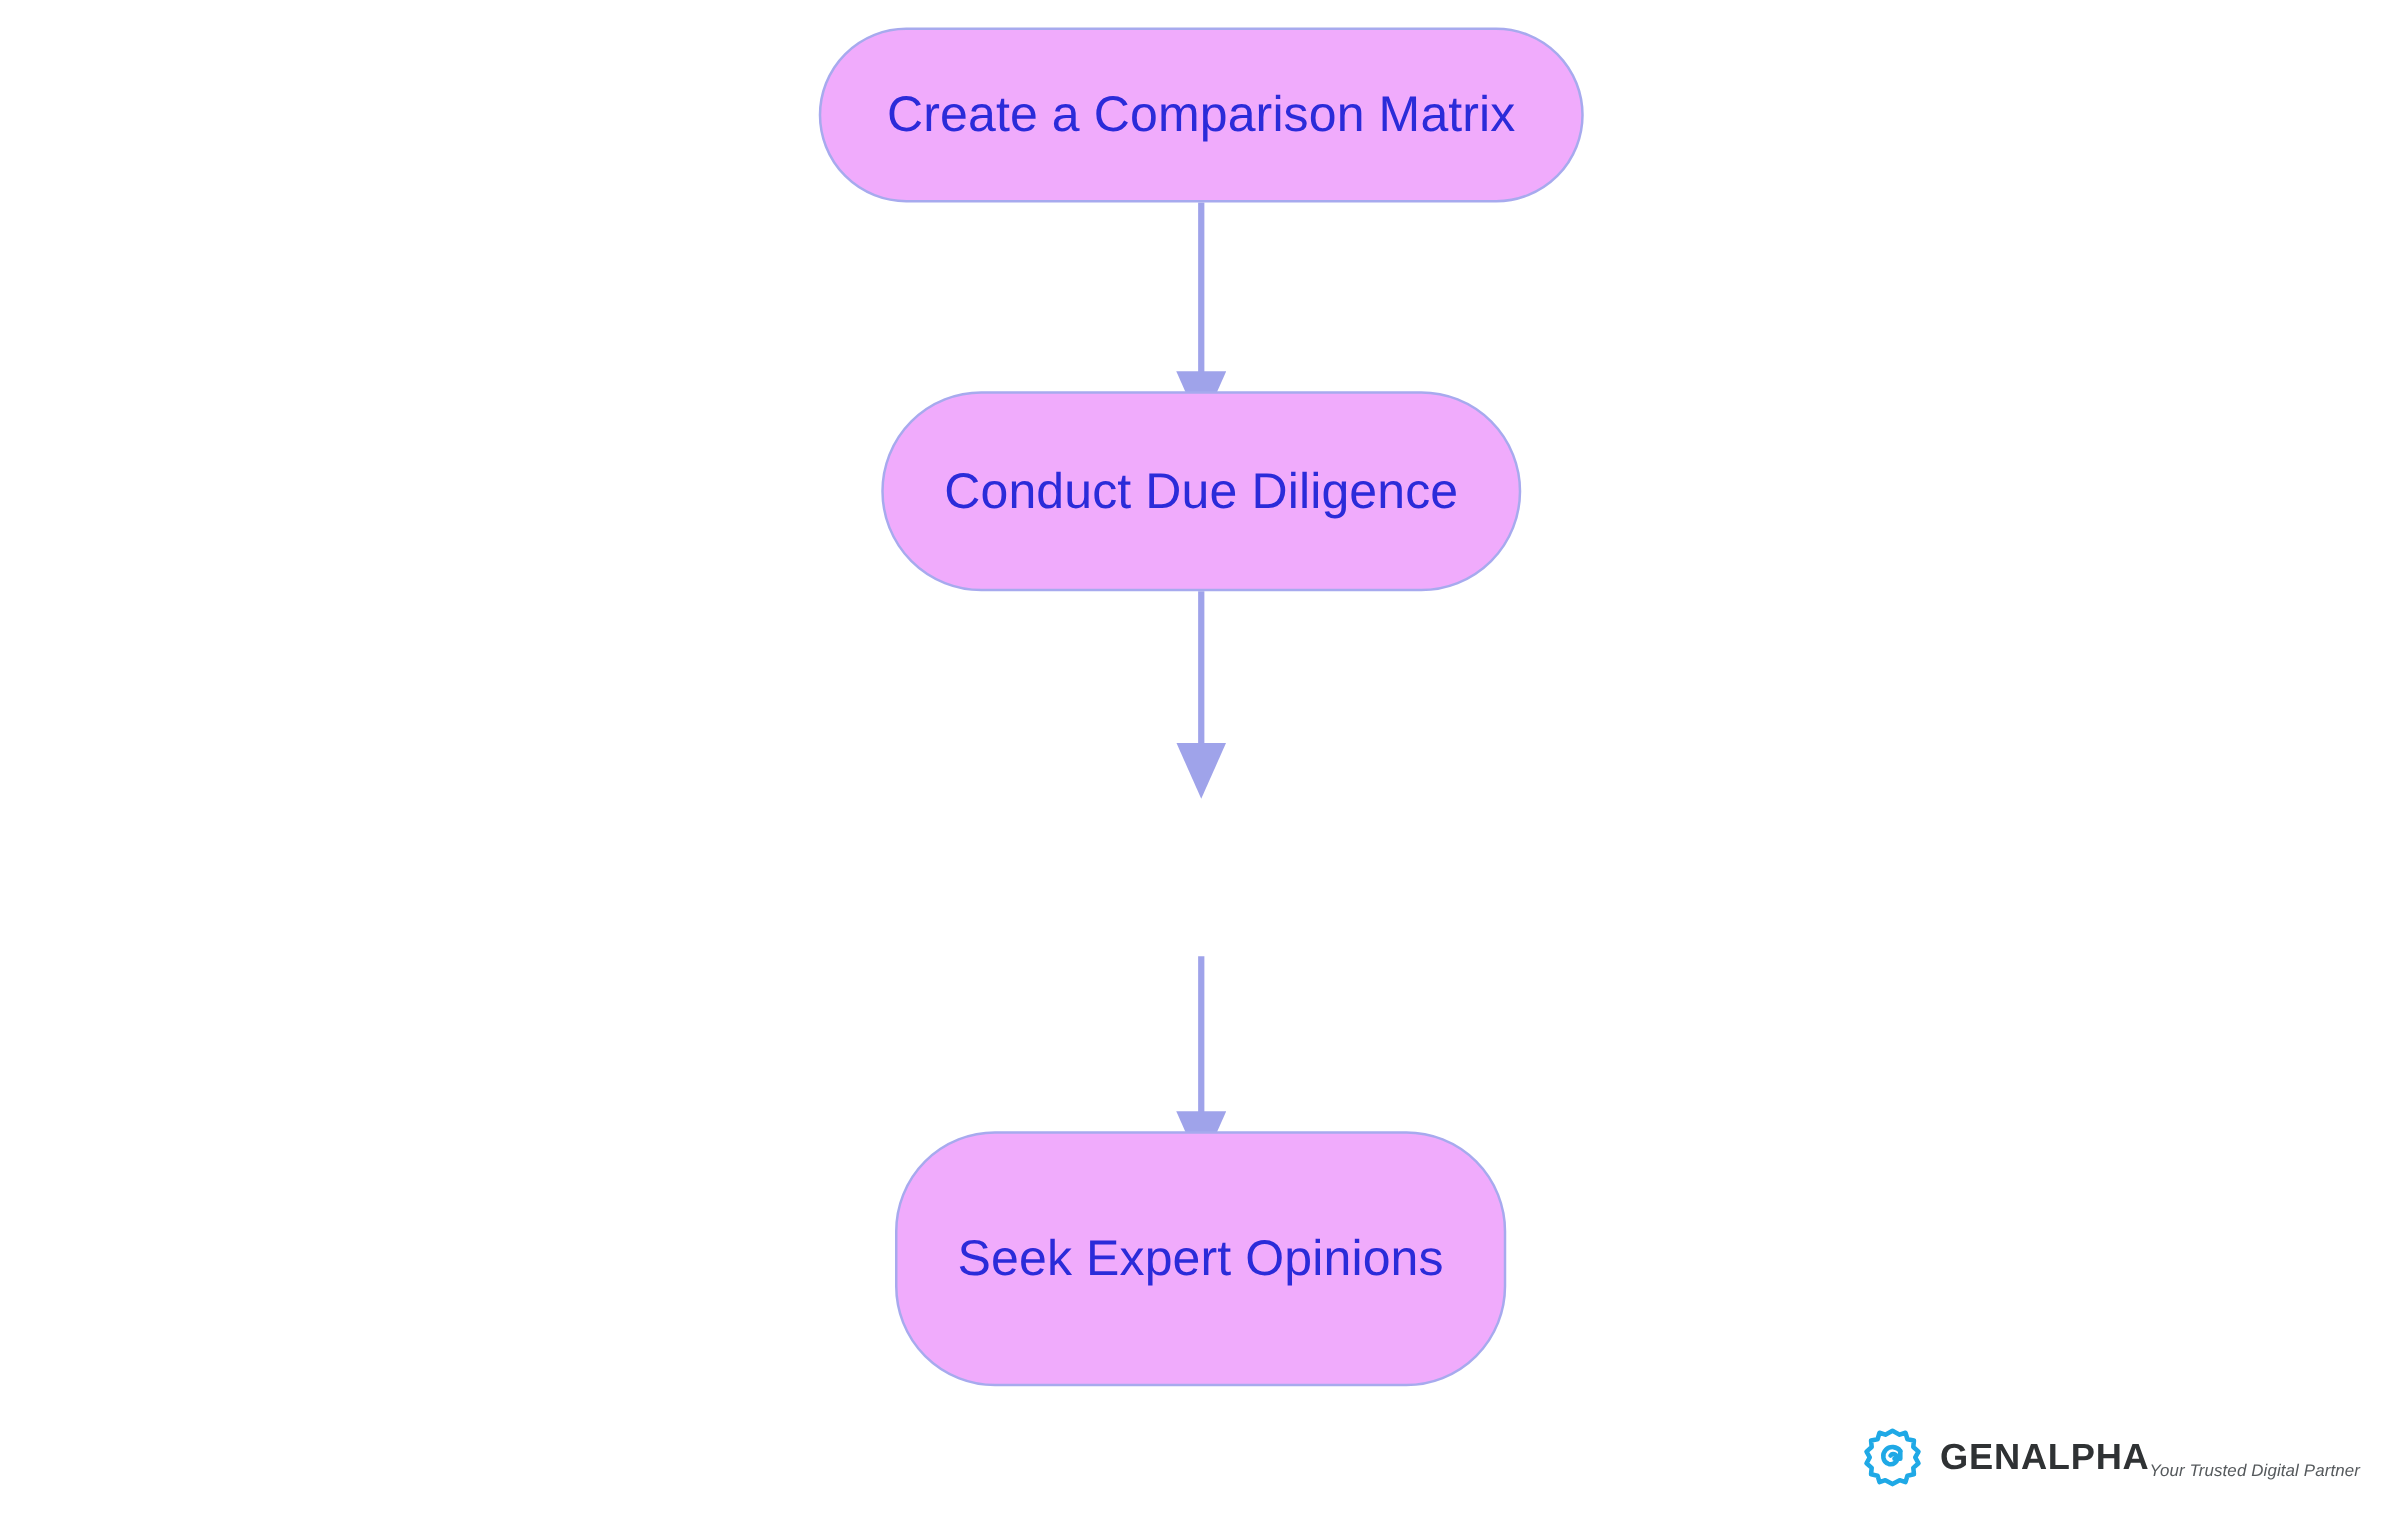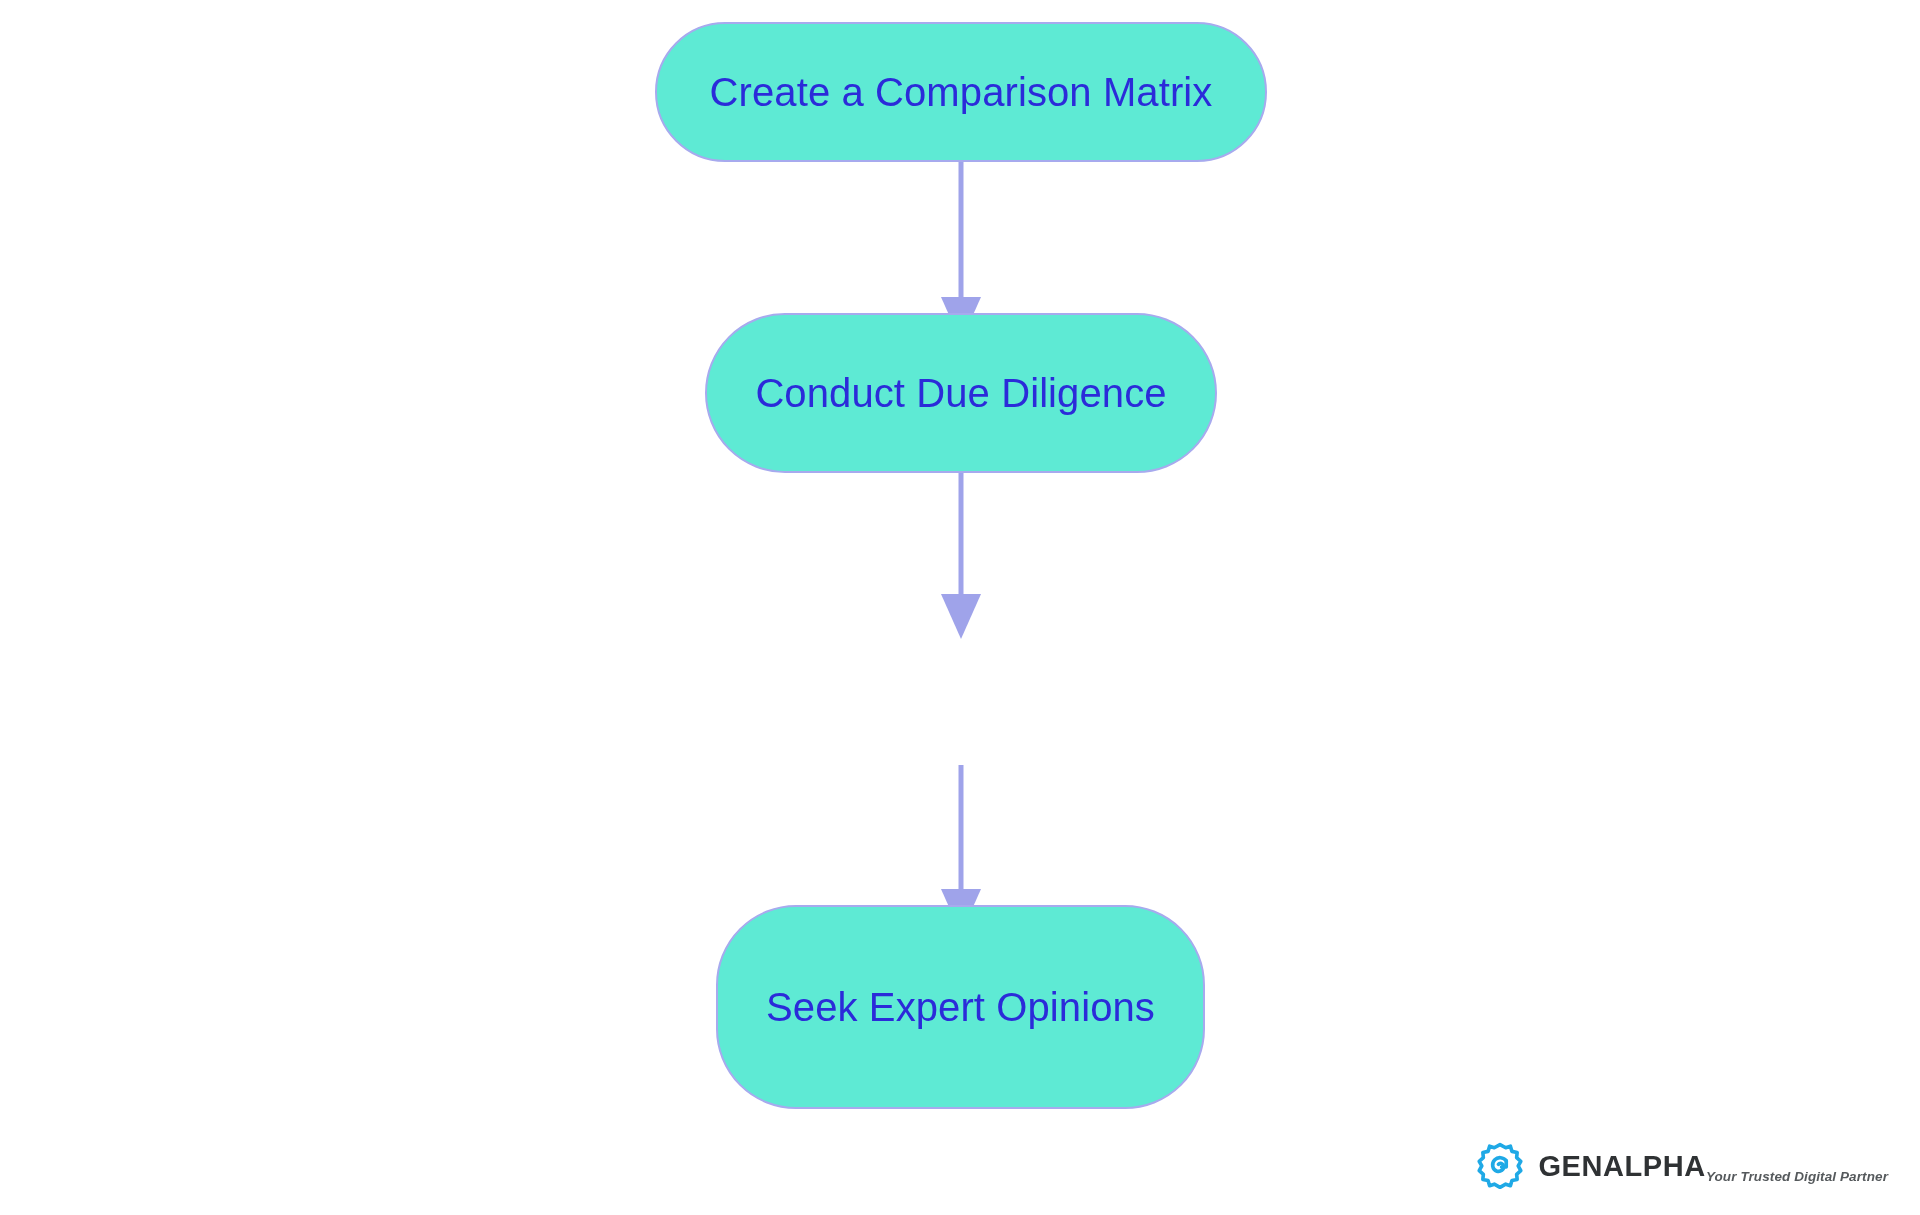--- a/index.html
+++ b/index.html
@@ -28,21 +28,21 @@
     top: 0;
     width: 1920px;
     height: 1100px;
     display: flex;
     flex-direction: column;
     align-items: center;
   }
 
   .node {
     box-sizing: border-box;
-    background: #5eead4;
+    background: #f0abfc;
     border: 2px solid #a7aaee;
     color: #2b2bd9;
     display: flex;
     align-items: center;
     justify-content: center;
     text-align: center;
     letter-spacing: 0.1px;
     white-space: nowrap;
     -webkit-font-smoothing: antialiased;
   }
@@ -114,21 +114,20 @@
     color: #2f3234;
     letter-spacing: 0.6px;
     line-height: 1.05;
   }
   .logo-tag {
     font-size: 13.5px;
     font-style: italic;
     color: #55595c;
     letter-spacing: 0.1px;
     margin-top: 19px;
-    font-weight: bold;
   }
 </style>
 </head>
 <body>
 
 <div id="canvas">
 
   <svg class="connector" viewBox="0 0 1920 1100" width="1920" height="1100" xmlns="http://www.w3.org/2000/svg" aria-hidden="true">
     <defs>
       <marker id="arrowhead" markerWidth="9" markerHeight="8" refX="0.6" refY="4" orient="auto" markerUnits="strokeWidth">

